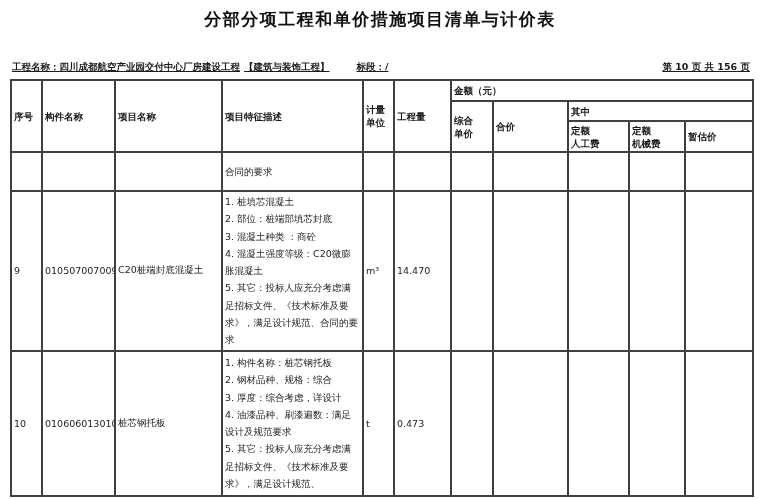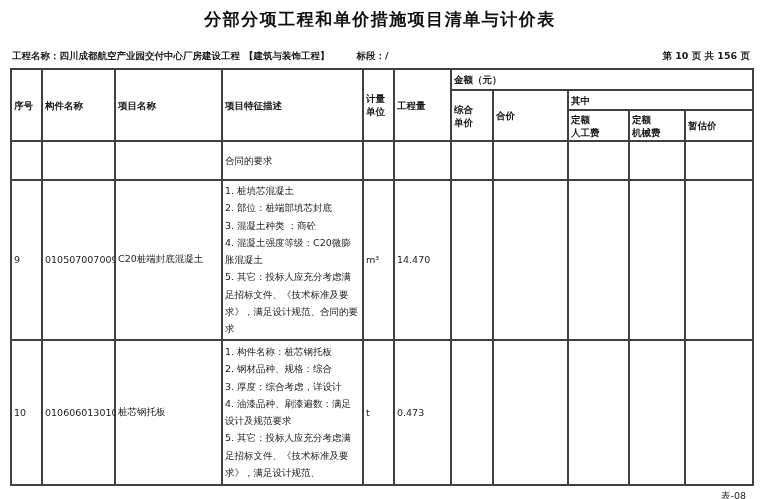--- a/index.html
+++ b/index.html
@@ -18,25 +18,26 @@
     padding-top: 8px;
     color: #111;
   }
   .meta-row {
     display: flex;
     align-items: flex-end;
     margin: 19px 10px 5px 12px;
     font-size: 9.5px;
     font-weight: 700;
     white-space: nowrap;
+    text-decoration: underline;
   }
   .meta-left { display: flex; align-items: baseline; }
   .meta-category { margin-left: 4px; }
   .meta-section { margin-left: 27px; }
-  .meta-page { margin-left: auto; }
+  .meta-page { margin-left: auto; margin-top: 11px; }
 
   table.boq {
     border-collapse: collapse;
     table-layout: fixed;
     width: 743px;
     margin-left: 10px;
   }
   table.boq th, table.boq td {
     border: 2px solid #404040;
     font-size: 9.5px;

